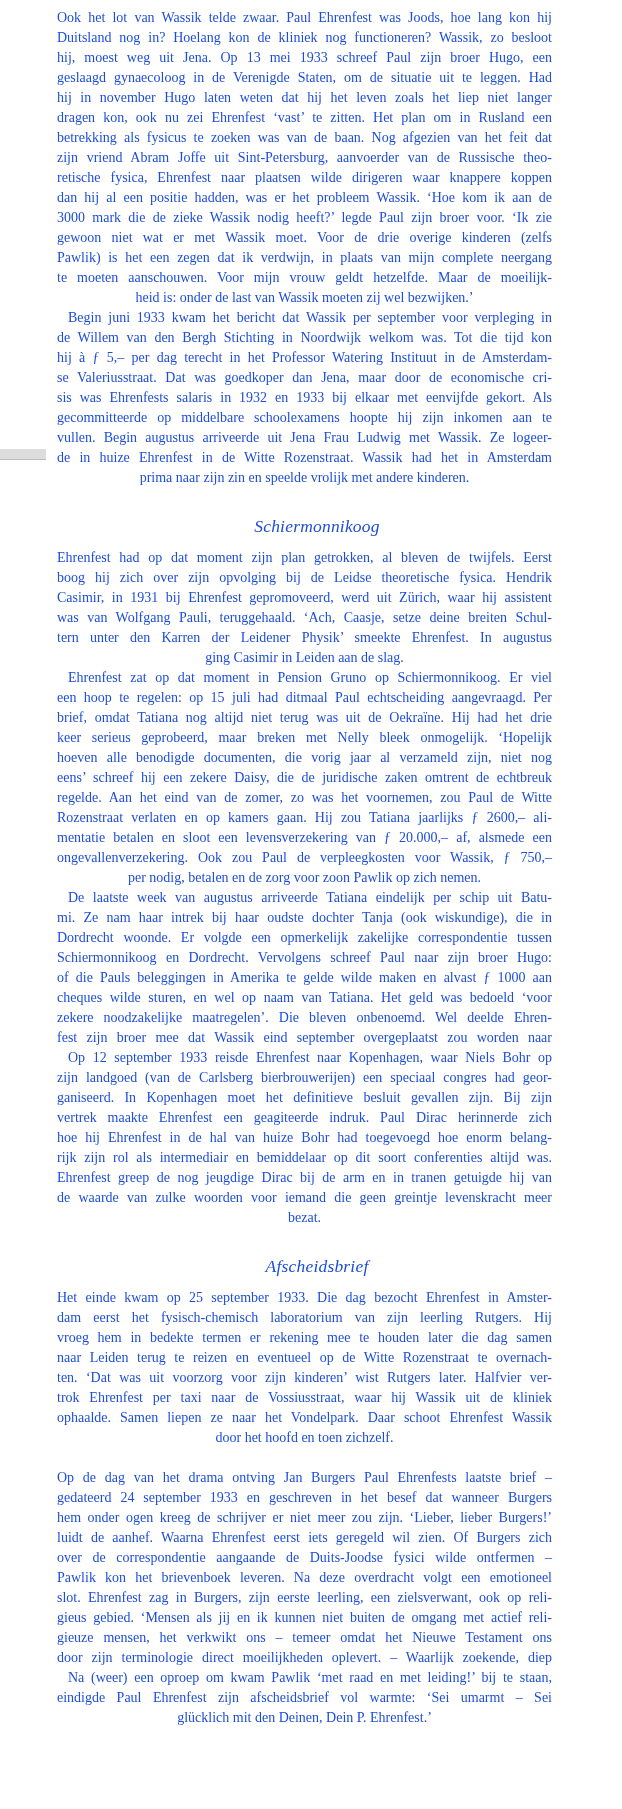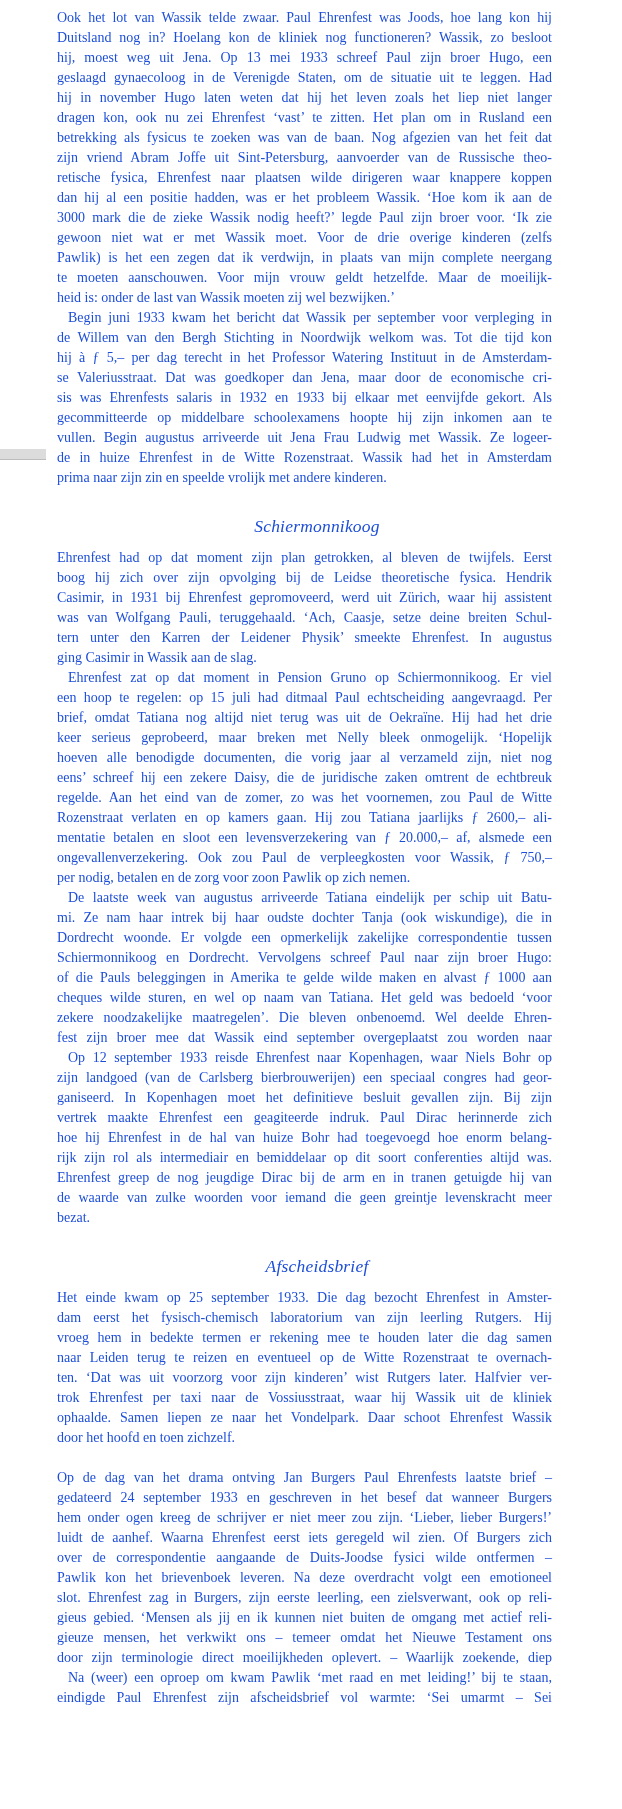--- a/index.html
+++ b/index.html
@@ -27,21 +27,21 @@
     margin: 0;
   }
   .plines {
     display: block;
     white-space: pre-line;
     text-align: justify;
     text-align-last: justify;
   }
   .pline-last {
     display: block;
-    text-align: left;
+    text-align: center;
   }
   .indent .plines {
     text-indent: 11px;
   }
   .gap-before {
     margin-top: 20px;
   }
   .heading {
     font-style: italic;
     font-weight: normal;
@@ -99,21 +99,21 @@
   </p>
 
   <h2 class="heading">Schiermonnikoog</h2>
 
   <p class="para">
     <span class="plines">Ehrenfest had op dat moment zijn plan getrokken, al bleven de twijfels. Eerst
 boog hij zich over zijn opvolging bij de Leidse theoretische fysica. Hendrik
 Casimir, in 1931 bij Ehrenfest gepromoveerd, werd uit Zürich, waar hij assistent
 was van Wolfgang Pauli, teruggehaald. ‘Ach, Caasje, setze deine breiten Schul-
 tern unter den Karren der Leidener Physik’ smeekte Ehrenfest. In augustus</span>
-    <span class="pline-last">ging Casimir in Wassik aan de slag.</span>
+    <span class="pline-last">ging Casimir in Leiden aan de slag.</span>
   </p>
 
   <p class="para indent">
     <span class="plines">Ehrenfest zat op dat moment in Pension Gruno op Schiermonnikoog. Er viel
 een hoop te regelen: op 15 juli had ditmaal Paul echtscheiding aangevraagd. Per
 brief, omdat Tatiana nog altijd niet terug was uit de Oekraïne. Hij had het drie
 keer serieus geprobeerd, maar breken met Nelly bleek onmogelijk. ‘Hopelijk
 hoeven alle benodigde documenten, die vorig jaar al verzameld zijn, niet nog
 eens’ schreef hij een zekere Daisy, die de juridische zaken omtrent de echtbreuk
 regelde. Aan het eind van de zomer, zo was het voornemen, zou Paul de Witte
@@ -168,15 +168,16 @@
 Pawlik kon het brievenboek leveren. Na deze overdracht volgt een emotioneel
 slot. Ehrenfest zag in Burgers, zijn eerste leerling, een zielsverwant, ook op reli-
 gieus gebied. ‘Mensen als jij en ik kunnen niet buiten de omgang met actief reli-
 gieuze mensen, het verkwikt ons – temeer omdat het Nieuwe Testament ons
 door zijn terminologie direct moeilijkheden oplevert. – Waarlijk zoekende, diep</span>
   </p>
 
   <p class="para indent">
     <span class="plines">Na (weer) een oproep om kwam Pawlik ‘met raad en met leiding!’ bij te staan,
 eindigde Paul Ehrenfest zijn afscheidsbrief vol warmte: ‘Sei umarmt – Sei</span>
+    <span class="pline-last">glücklich mit den Deinen, Dein P. Ehrenfest.’</span>
   </p>
 
 </main>
 
 </body></html>

